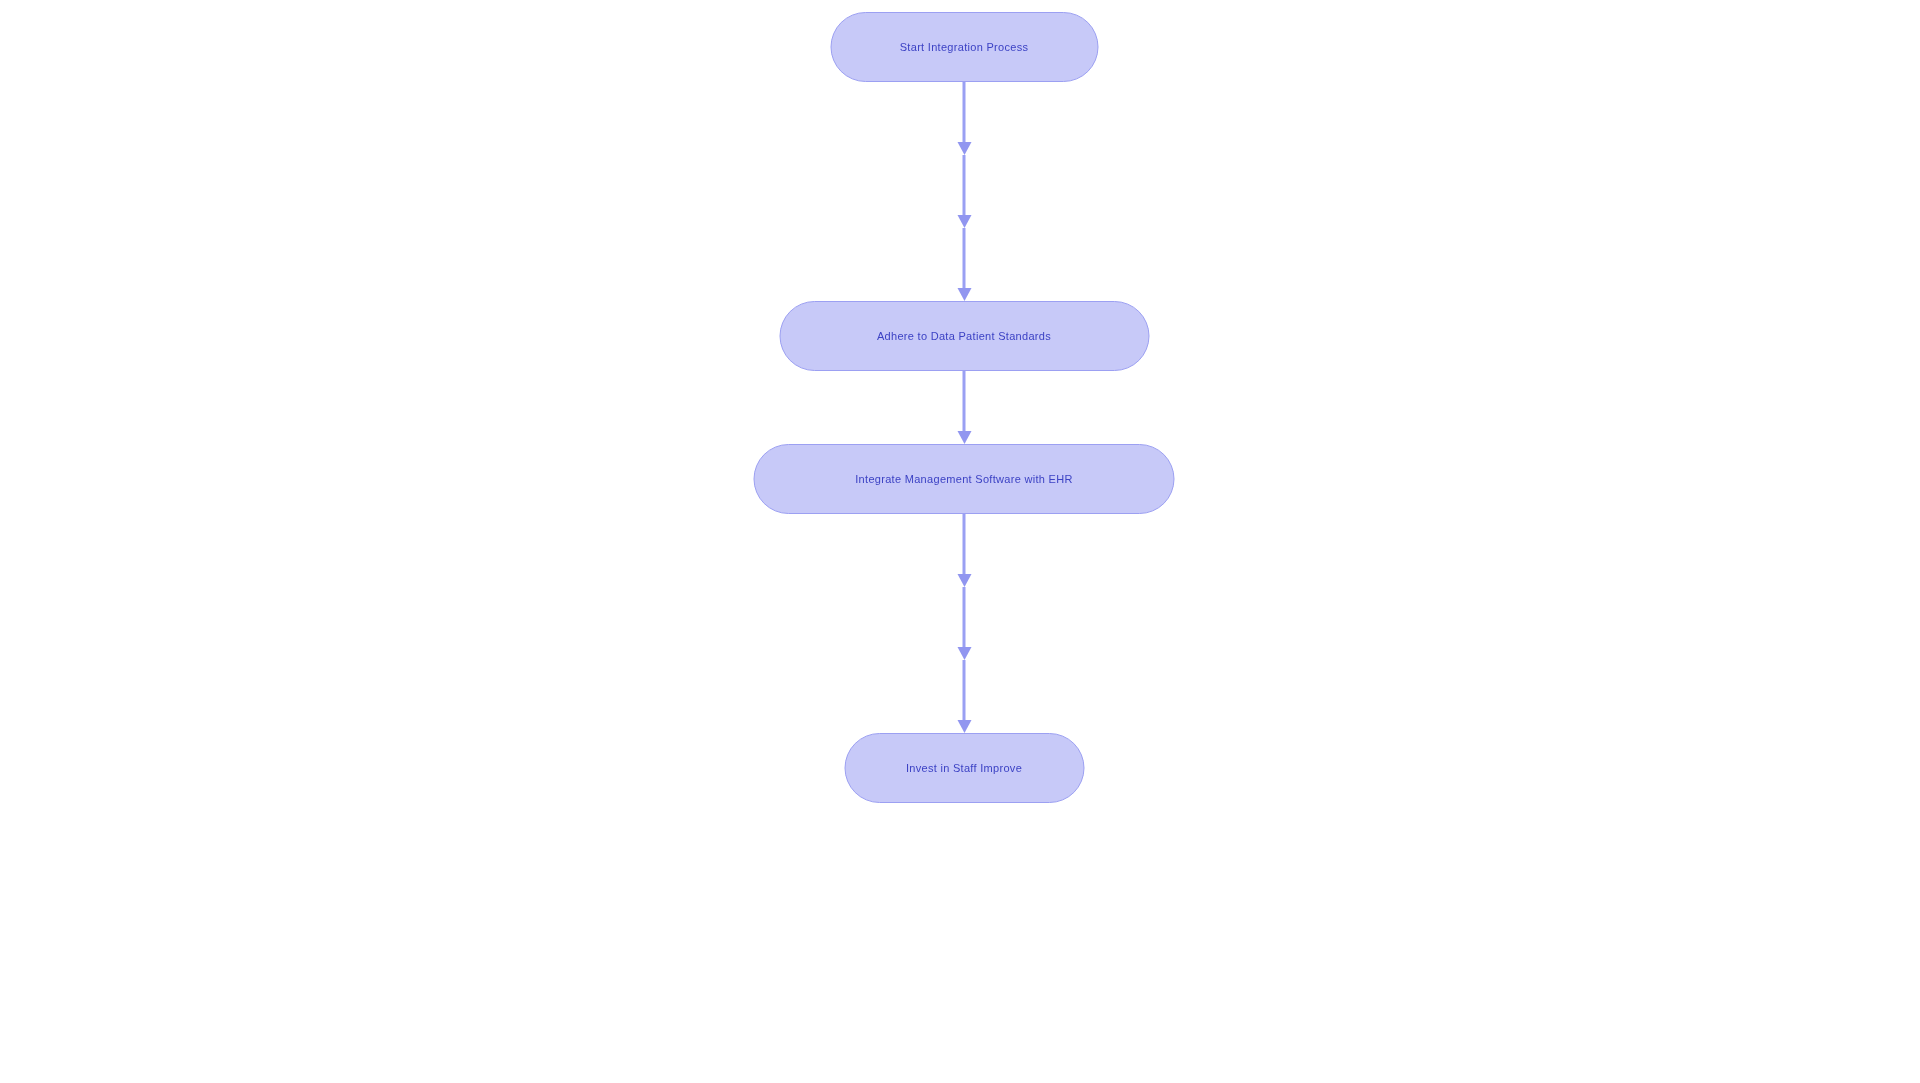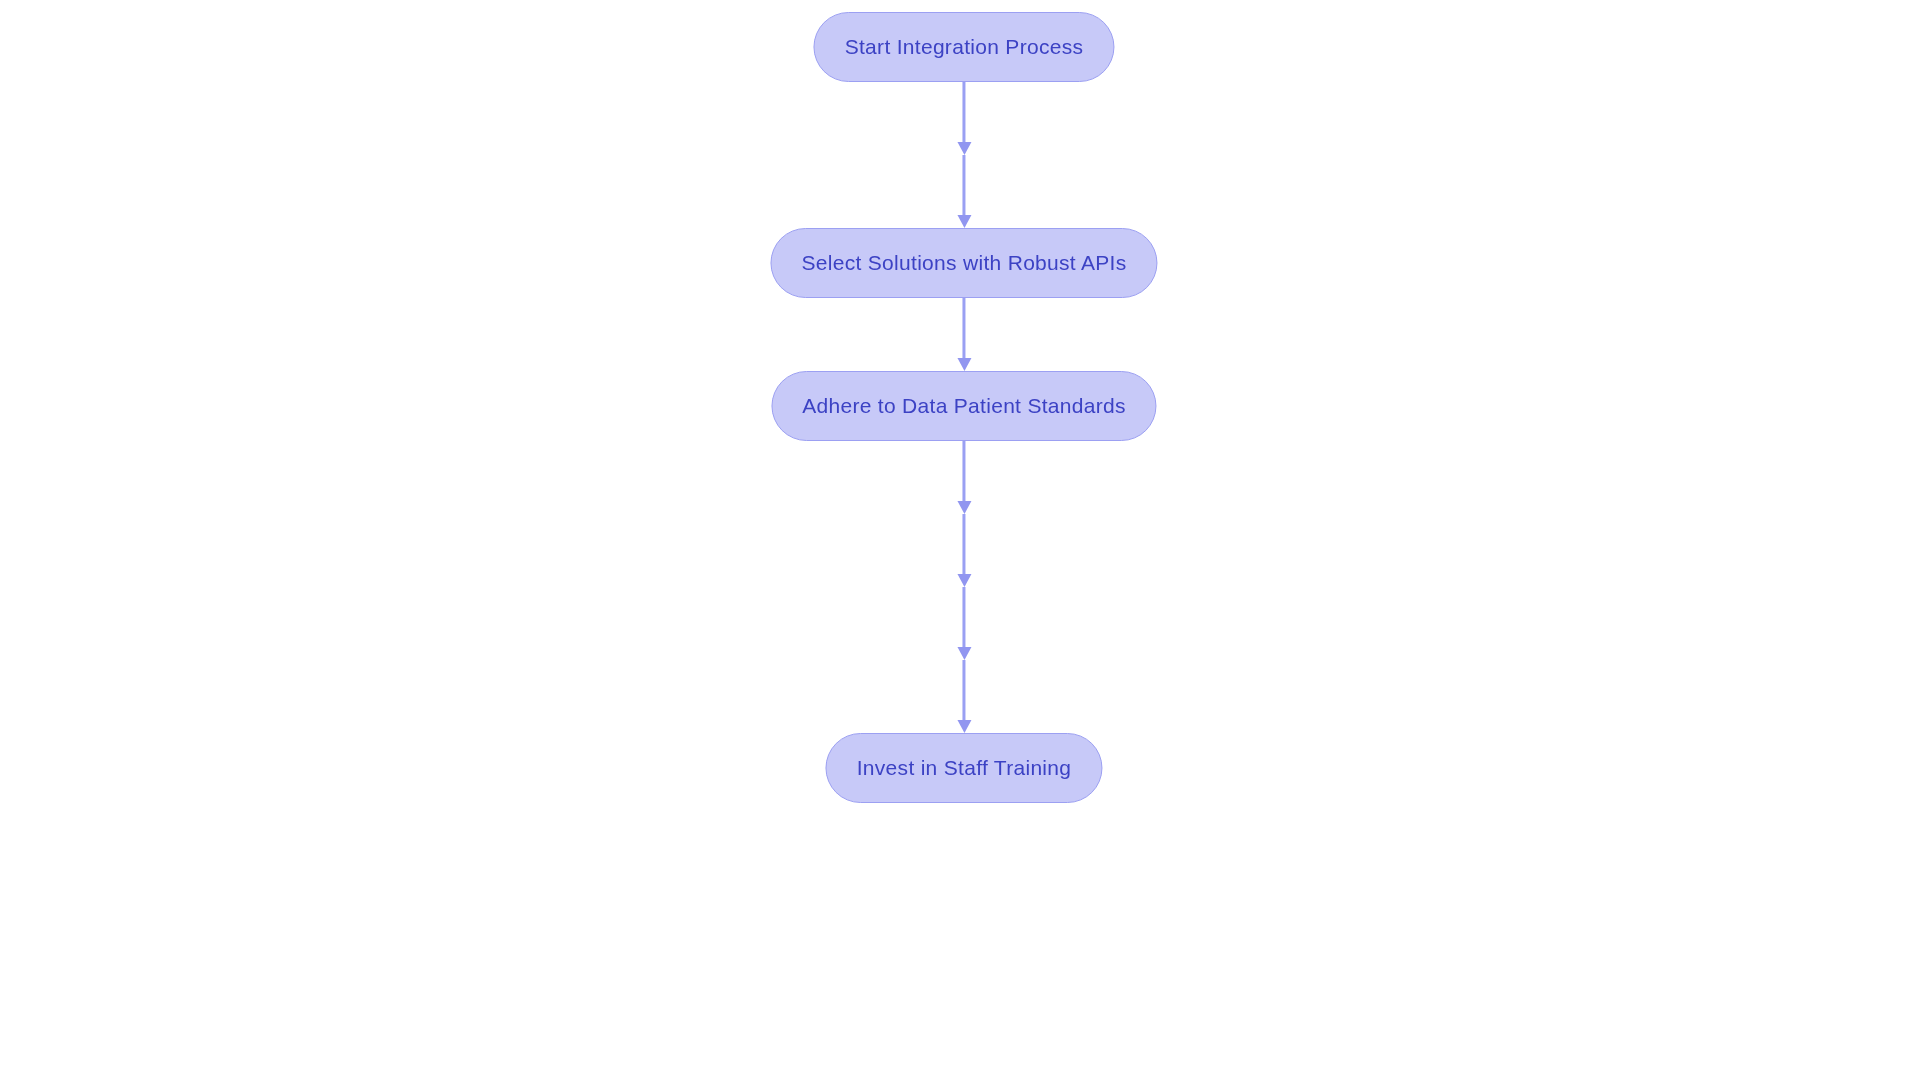--- a/index.html
+++ b/index.html
@@ -26,21 +26,21 @@
 
   .flow-node{
     height:70px;
     border-radius:35px;
     background:var(--node-fill);
     border:1.5px solid var(--node-border);
     color:var(--node-text);
     display:flex;
     align-items:center;
     justify-content:center;
-    font-size:21px;
+    font-size:11px;
     letter-spacing:0.3px;
     padding:0 30px;
     white-space:nowrap;
     flex:0 0 auto;
   }
   
   .node-0{min-width:268px}
   .node-1{min-width:258px}
   .node-2{min-width:344px}
   .node-3{min-width:370px}
@@ -80,46 +80,46 @@
     <div class="arrow-line"></div>
     <div class="arrow-head"></div>
   </div>
 
 
   <div class="flow-connector">
     <div class="arrow-line"></div>
     <div class="arrow-head"></div>
   </div>
 
-  <div class="flow-node node-2">Select Solutions with Robust APIs</div>
 
   <div class="flow-connector">
     <div class="arrow-line"></div>
     <div class="arrow-head"></div>
   </div>
 
   <div class="flow-node node-3">Adhere to Data Patient Standards</div>
+
+  <div class="flow-connector">
+    <div class="arrow-line"></div>
+    <div class="arrow-head"></div>
+  </div>
+
+  <div class="flow-node node-4">Integrate Management Software with EHR</div>
 
   <div class="flow-connector">
     <div class="arrow-line"></div>
     <div class="arrow-head"></div>
   </div>
 
 
   <div class="flow-connector">
     <div class="arrow-line"></div>
     <div class="arrow-head"></div>
   </div>
 
 
   <div class="flow-connector">
     <div class="arrow-line"></div>
     <div class="arrow-head"></div>
   </div>
 
-
-  <div class="flow-connector">
-    <div class="arrow-line"></div>
-    <div class="arrow-head"></div>
-  </div>
-
-  <div class="flow-node node-7">Invest in Staff Training</div>
+  <div class="flow-node node-7">Invest in Staff Improve</div>
 </div>
 
 </body></html>

